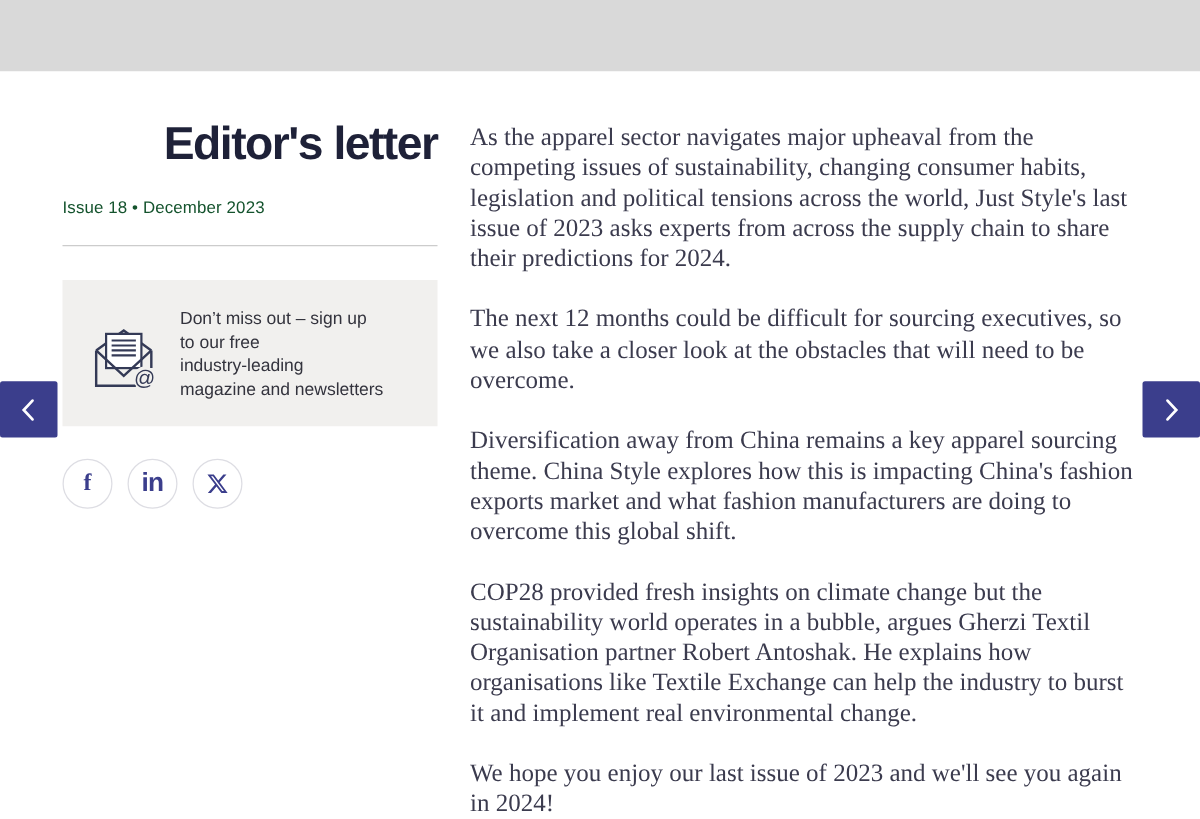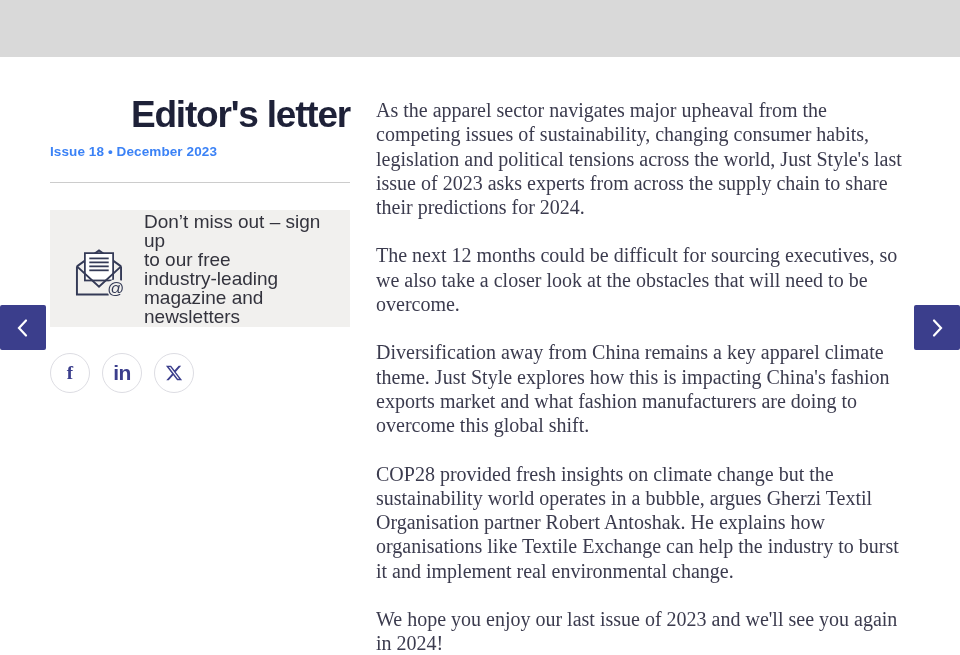--- a/index.html
+++ b/index.html
@@ -21,40 +21,40 @@
   
   .sidebar { position: absolute; left: 50px; top: 96px; width: 300px; }
   .page-title {
     margin: 0;
     font-size: 37px; font-weight: bold;
     letter-spacing: -1.2px; line-height: 1;
     color: #1e2138;
     text-align: right;
   }
   .issue-line {
-    margin-top: 11px;
-    font-size: 13.5px; font-weight: bold;
-    color: #3b82f6; letter-spacing: 0.1px;
+    margin-top: 25px;
+    font-size: 13.5px; font-weight: normal;
+    color: #14532d; letter-spacing: 0.1px;
   }
   .divider {
     margin-top: 23px;
     border: none; border-top: 1px solid #cccccc;
     height: 0;
   }
   .signup-box {
     margin-top: 27px;
     width: 300px; height: 117px;
     background: #f1f0ee;
     display: flex; align-items: center;
     padding: 0 8px 0 19px;
     cursor: pointer;
   }
   .signup-icon { flex: none; width: 60px; height: 62px; margin-right: 15px; }
   .signup-text {
-    font-size: 19px; line-height: 19px;
+    font-size: 14px; line-height: 19px;
     color: #33333d;
   }
   .social-row { margin-top: 26px; display: flex; gap: 12px; }
   .social-btn {
     width: 40px; height: 40px;
     border-radius: 50%;
     background: #ffffff;
     border: 1px solid #dddde3;
     display: flex; align-items: center; justify-content: center;
     color: #3b3e8c;
@@ -152,19 +152,19 @@
     <span style="display:flex">
       <svg width="28" height="28" viewBox="0 0 28 28" xmlns="http://www.w3.org/2000/svg">
         <path d="M11 6.5 L18 14 L11 21.5" stroke="#ffffff" stroke-width="2.2" fill="none" stroke-linecap="round"></path>
       </svg>
     </span>
   </div>
 
   <div class="article">
     <p>As the apparel sector navigates major upheaval from the competing issues of sustainability, changing consumer habits, legislation and political tensions across the world, Just Style's last issue of 2023 asks experts from across the supply chain to share their predictions for 2024.</p>
     <p>The next 12 months could be difficult for sourcing executives, so we also take a closer look at the obstacles that will need to be overcome.</p>
-    <p>Diversification away from China remains a key apparel climate theme. Just Style explores how this is impacting China's fashion exports market and what fashion manufacturers are doing to overcome this global shift.</p>
+    <p>Diversification away from China remains a key apparel sourcing theme. China Style explores how this is impacting China's fashion exports market and what fashion manufacturers are doing to overcome this global shift.</p>
     <p>COP28 provided fresh insights on climate change but the sustainability world operates in a bubble, argues Gherzi Textil Organisation partner Robert Antoshak. He explains how organisations like Textile Exchange can help the industry to burst it and implement real environmental change.</p>
     <p>We hope you enjoy our last issue of 2023 and we'll see you again in 2024!</p>
     <p class="signature">Laura Robert, managing editor</p>
   </div>
 
 </div>
 
 </body></html>

